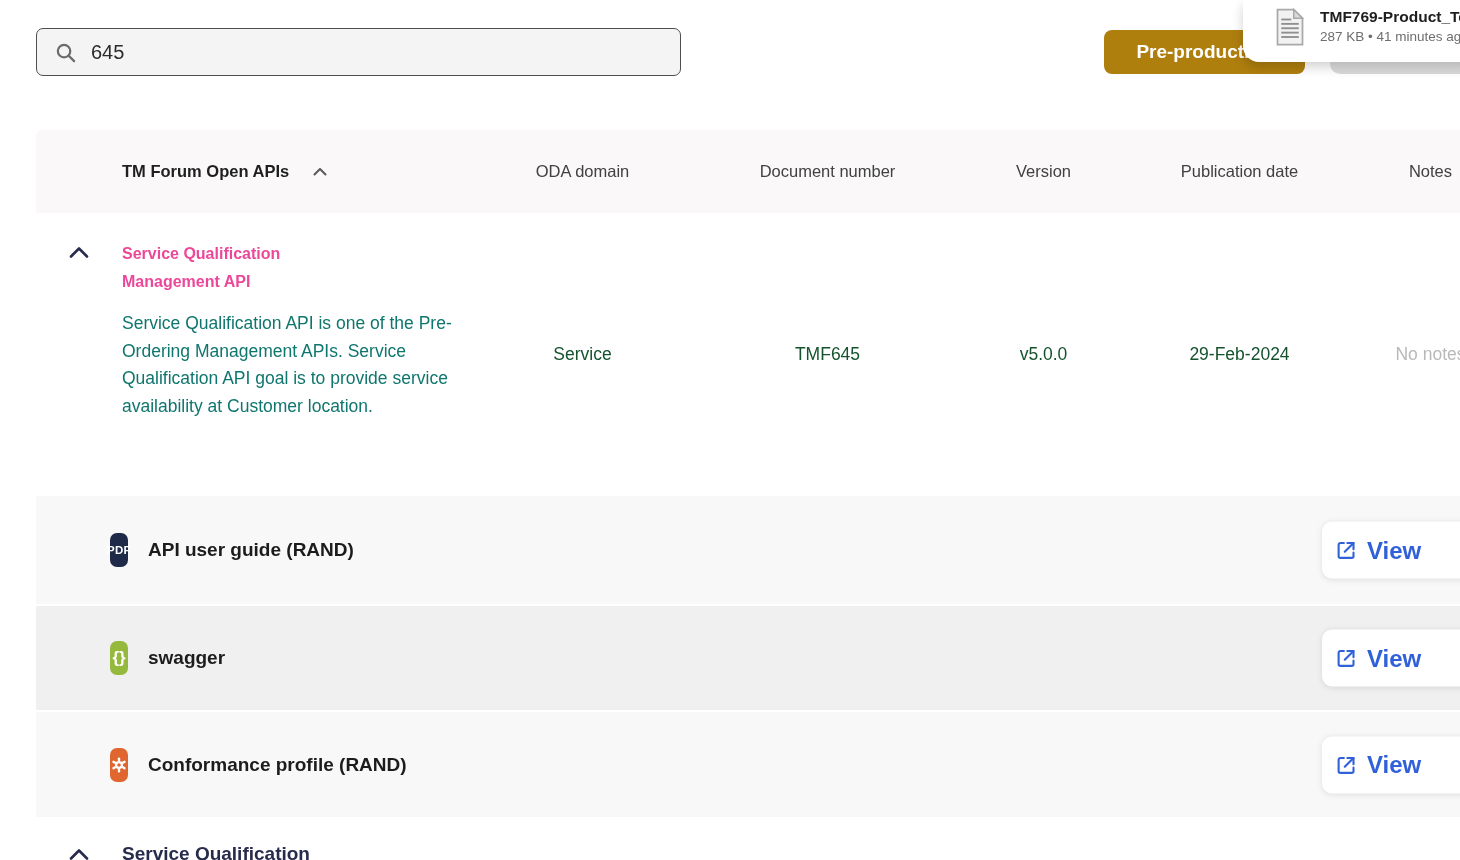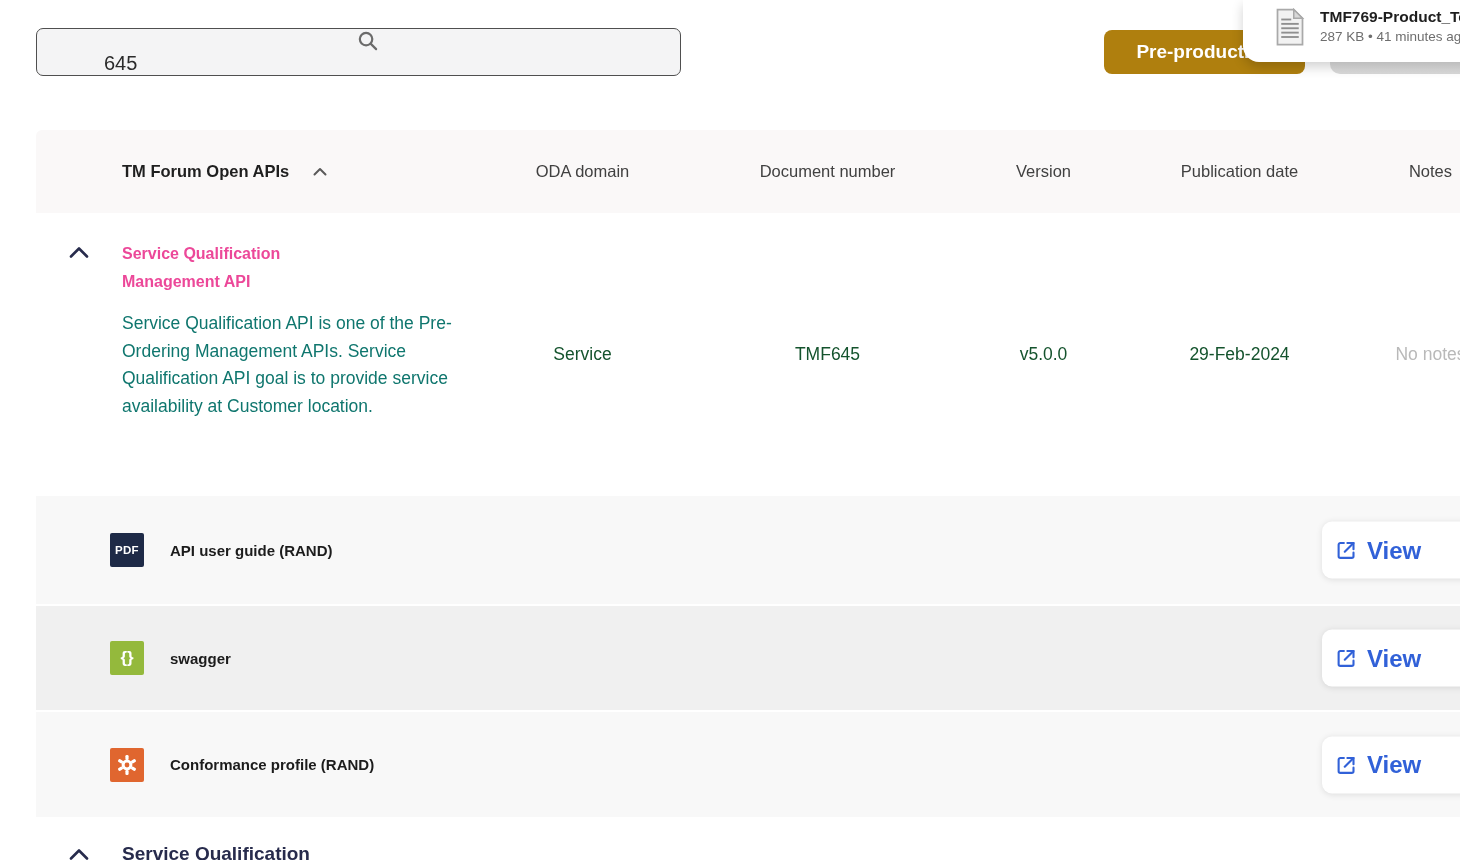--- a/index.html
+++ b/index.html
@@ -2,21 +2,21 @@
 <html><head>
 <meta charset="utf-8">
 <style>
   * { margin:0; padding:0; box-sizing:border-box; }
   html,body { width:1460px; height:860px; overflow:hidden; background:#fff;
     font-family:"Liberation Sans", sans-serif; position:relative; }
 
   
   .search-box { position:absolute; left:36px; top:28px; width:645px; height:48px;
     background:#f4f4f5; border:1.5px solid #4f4f4f; border-radius:7px;
-    display:flex; align-items:center; padding-left:17px;flex-direction:column; }
+    display:flex; align-items:center; padding-left:17px; }
   .search-box svg { flex:0 0 auto; }
   .search-box input { border:none; outline:none; background:transparent;
     font-family:"Liberation Sans", sans-serif; font-size:20px; color:#2b2b2b;
     margin-left:14px; width:540px; }
 
   .btn-gold { position:absolute; left:1104px; top:30px; width:201px; height:44px;
     background:#AF7F0E; border:none; border-radius:8px; color:#fff;
     font-family:"Liberation Sans", sans-serif; font-size:19px; font-weight:700;
     display:flex; align-items:center; justify-content:center; z-index:1; cursor:pointer;
     overflow:hidden; white-space:nowrap; }
@@ -47,26 +47,26 @@
   .api-title { width:250px; font-size:16px; font-weight:700; color:#ec4899; line-height:28px; }
   .api-desc { width:330px; margin-top:14px; font-size:17.5px; color:#0f766e; line-height:27.5px; }
   .cell-val { display:flex; align-items:center; justify-content:center;
     font-size:17.5px; color:#14532d; }
   .cell-notes { color:#b9b9b9; }
 
   .asset-row { position:relative; display:flex; align-items:center; padding-left:74px; }
   .asset-row.r1 { height:108px; background:#f8f8f8; margin-bottom:2px; }
   .asset-row.r2 { height:104px; background:#f0f0f0; margin-bottom:2px; }
   .asset-row.r3 { height:105px; background:#f8f8f8; margin-bottom:8px; }
-  .asset-ico { width:34px; height:34px; border-radius:2px; display:flex;
+  .asset-ico { width:18px; height:34px; border-radius:7px; display:flex;
     align-items:center; justify-content:center; flex:0 0 auto; }
   .ico-pdf { background:#1E2A47; color:#fff; font-size:11.5px; font-weight:800; letter-spacing:.3px; }
   .ico-swagger { background:#94B93C; color:#fff; font-size:17px; font-weight:800; }
   .ico-gear { background:#E0662F; }
-  .asset-label { margin-left:26px; font-size:15px; font-weight:700; color:#1c1c1c; }
+  .asset-label { margin-left:20px; font-size:19px; font-weight:700; color:#1c1c1c; }
 
   .view-btn { position:absolute; left:1286px; width:230px; height:57px; top:50%;
     transform:translateY(-50%); background:#fff; border:none; border-radius:10px;
     box-shadow:0 1px 6px rgba(0,0,0,.10); display:flex; align-items:center;
     padding-left:14px; gap:10px; cursor:pointer; }
   .view-btn span { font-family:"Liberation Sans", sans-serif; font-size:24px;
     font-weight:600; color:#3161D8; }
 
   .next-row { background:#fff; height:60px; display:flex; align-items:flex-start;
     padding-top:18px; }

